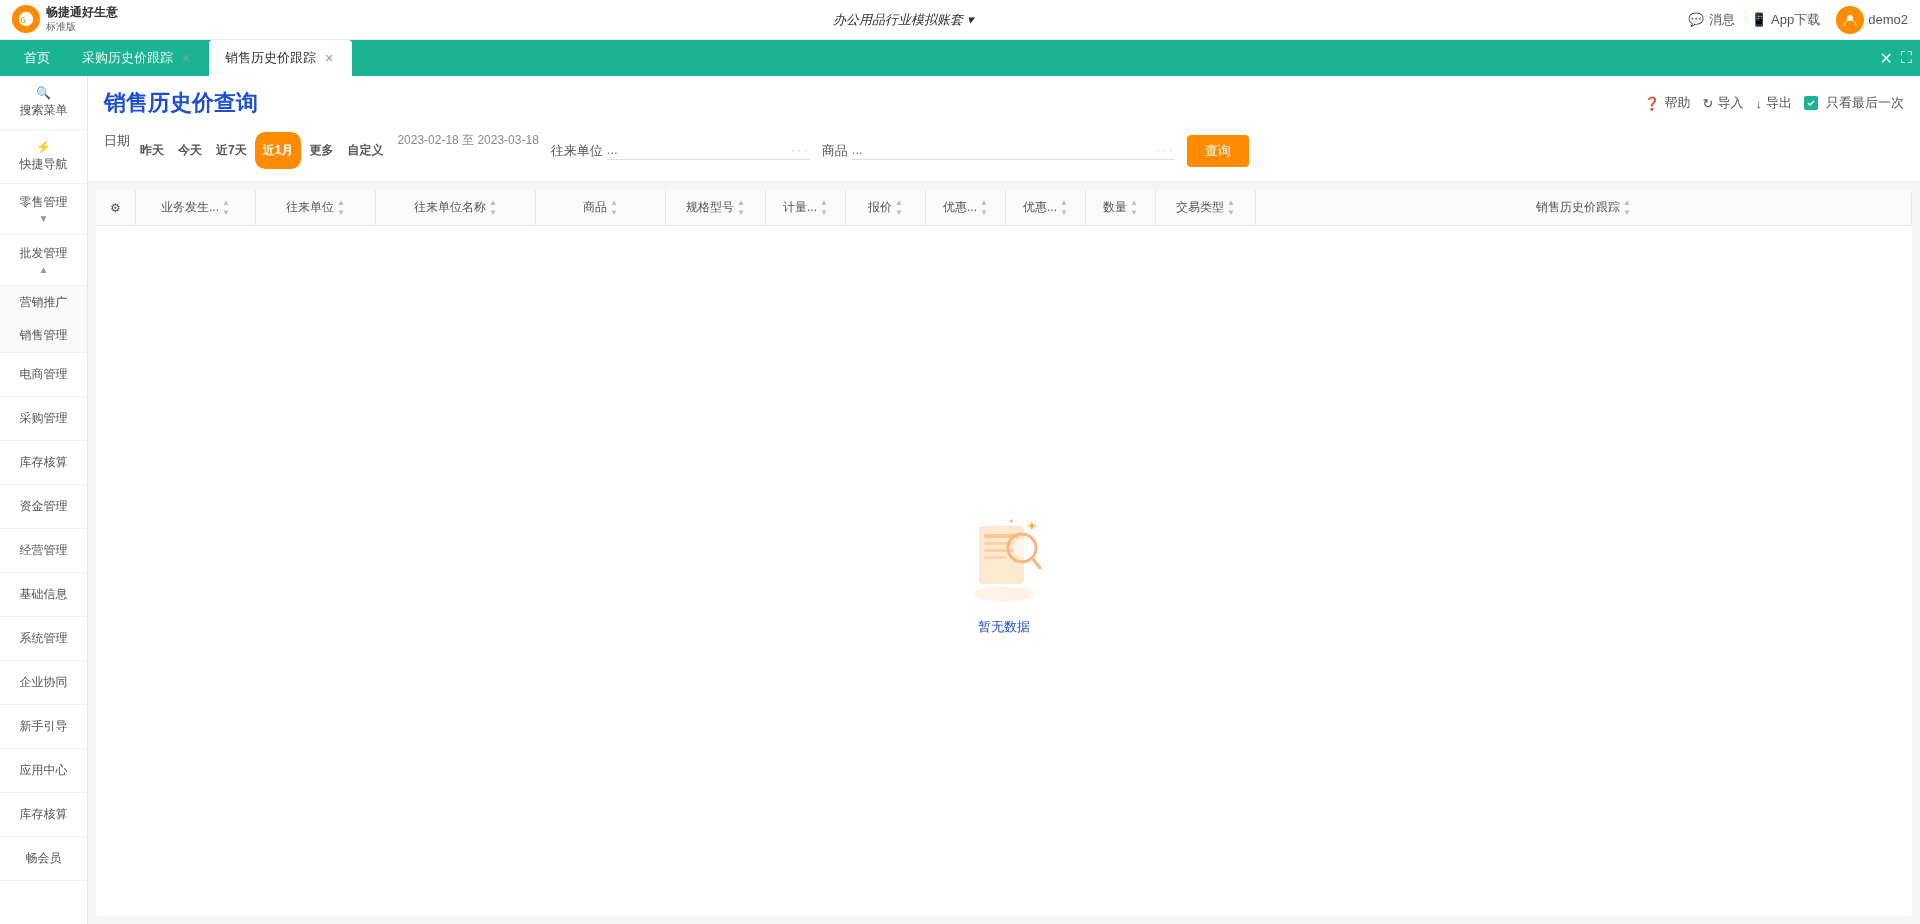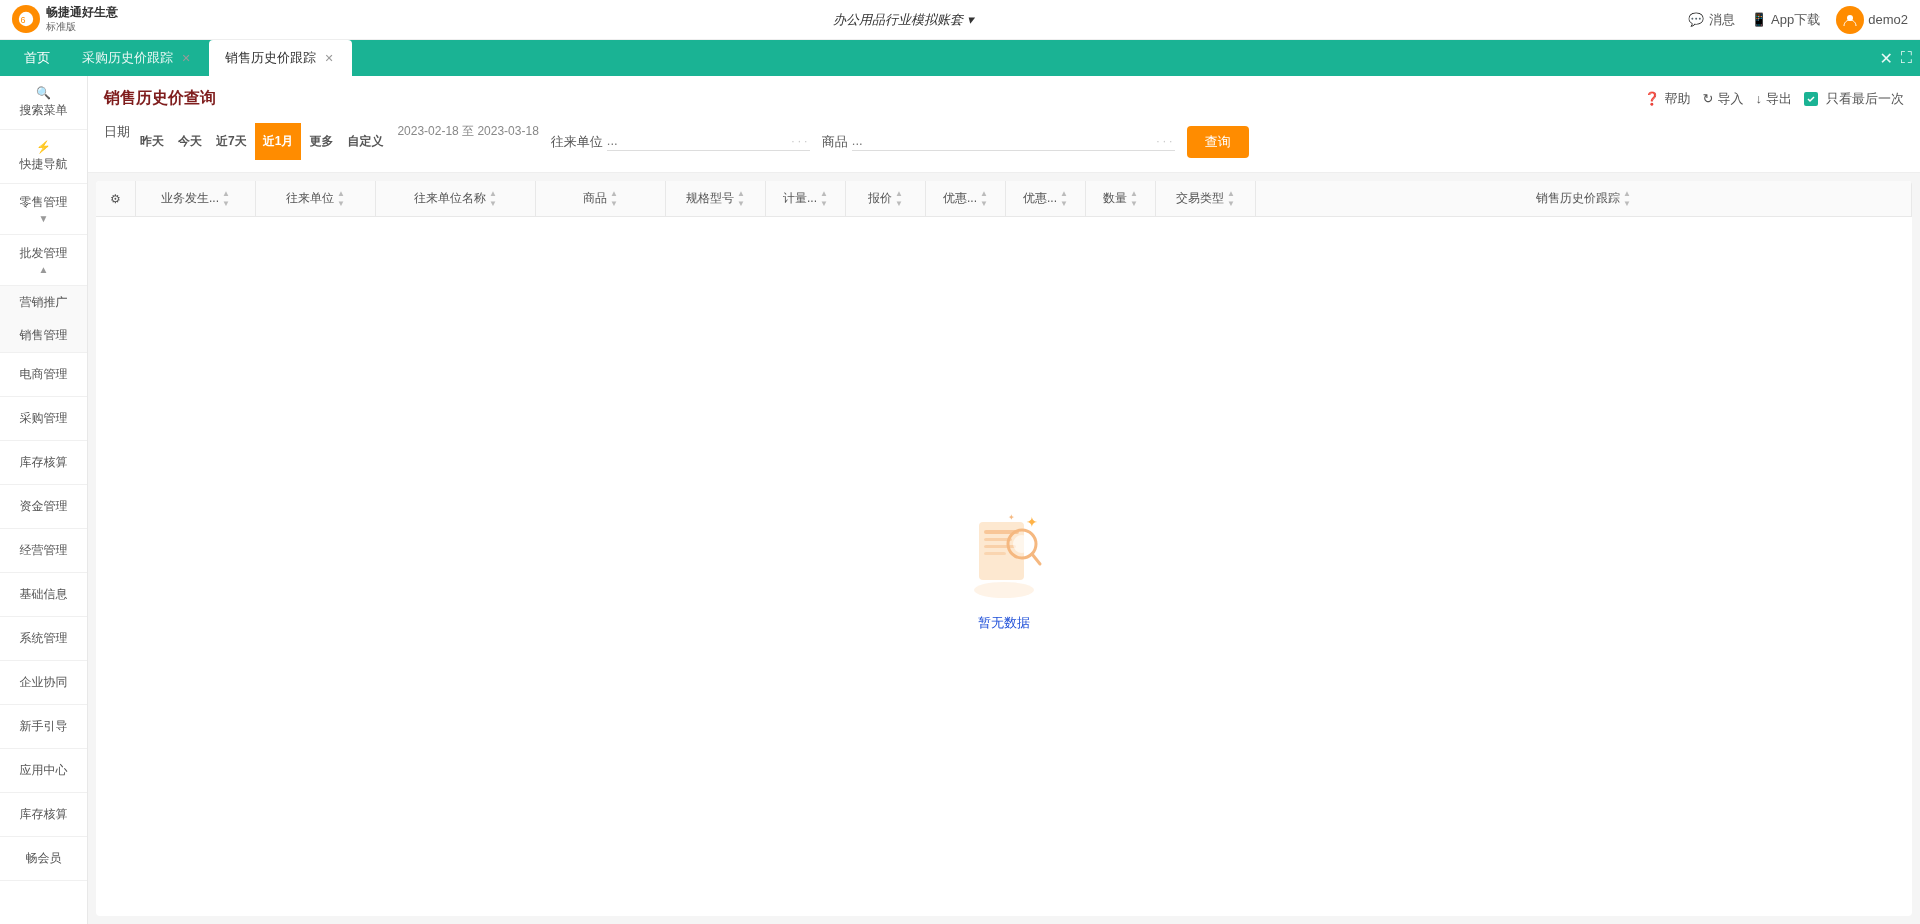--- a/index.html
+++ b/index.html
@@ -137,23 +137,23 @@
       border-bottom: 1px solid #eee;
       flex-shrink: 0;
     }
     .page-title-row {
       display: flex;
       align-items: center;
       justify-content: space-between;
       margin-bottom: 10px;
     }
     .page-title {
-      font-size: 16px;
+      font-size: 22px;
       font-weight: bold;
-      color: #7f1d1d;
+      color: #1d4ed8;
     }
     .page-actions {
       display: flex;
       align-items: center;
       gap: 12px;
     }
     .page-action-btn {
       display: flex;
       align-items: center;
       gap: 4px;
@@ -194,21 +194,21 @@
       padding: 2px 6px;
       font-size: 12px;
       color: #555;
       cursor: pointer;
       border-radius: 3px;
       font-weight: bold;
     }
     .date-btn.active {
       background: #ff8c00;
       color: #fff;
-      border-radius: 0;
+      border-radius: 10px;
       padding: 10px 8px;
     }
     .date-range { font-size: 12px; color: #888; margin-left: 4px; }
     .filter-input-area {
       display: flex;
       align-items: center;
       gap: 4px;
       border-bottom: 1px solid #ddd;
       padding-bottom: 1px;
       min-width: 200px;

